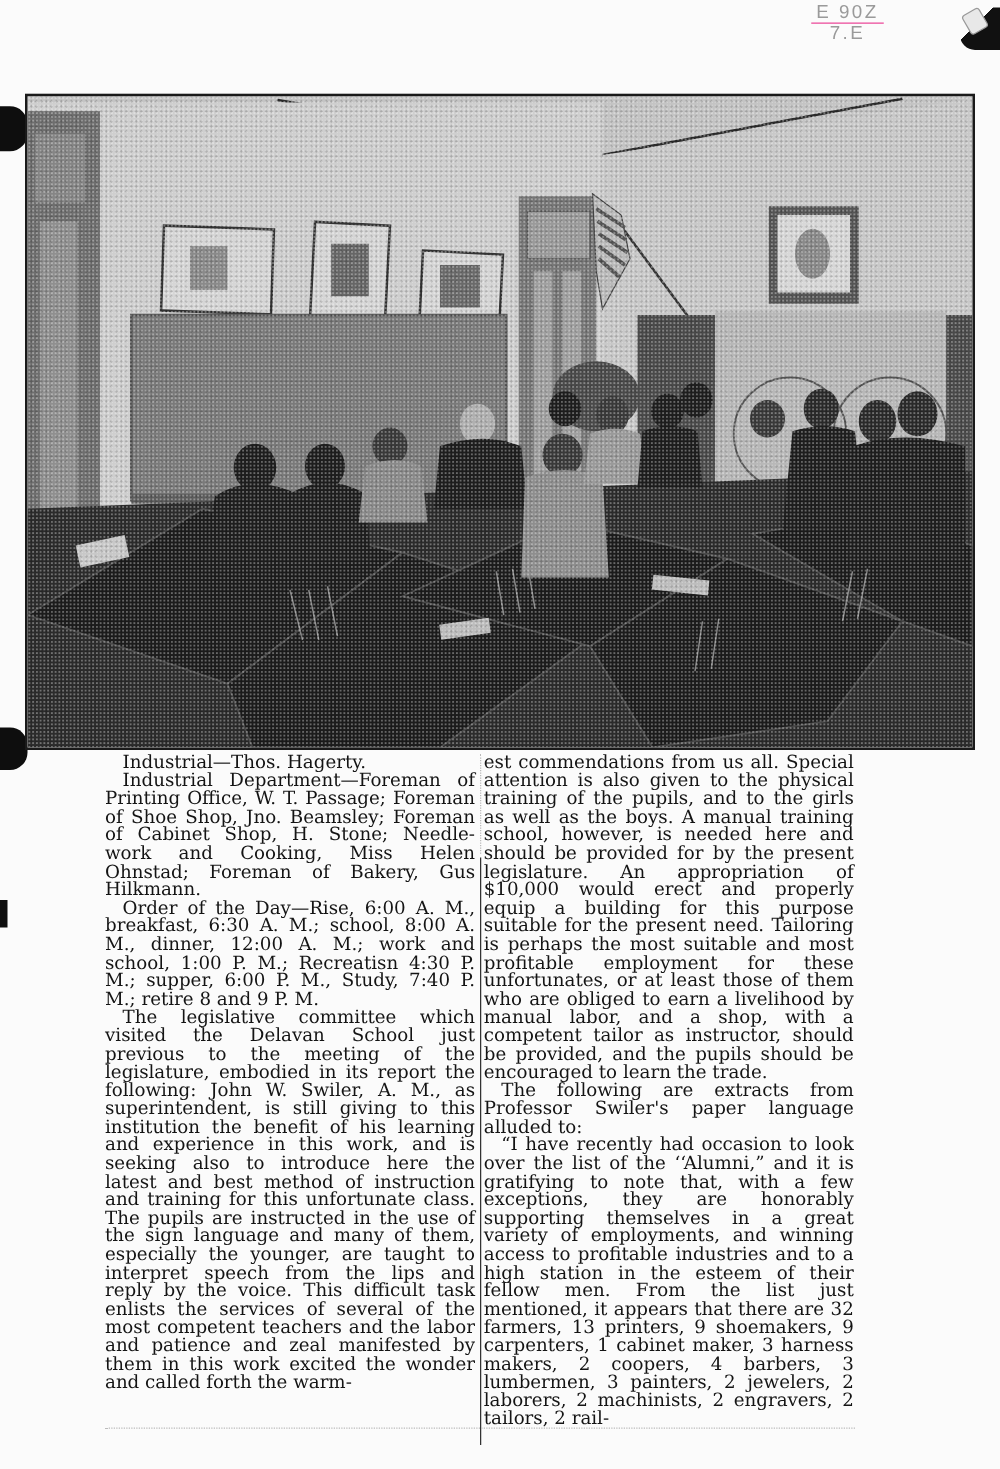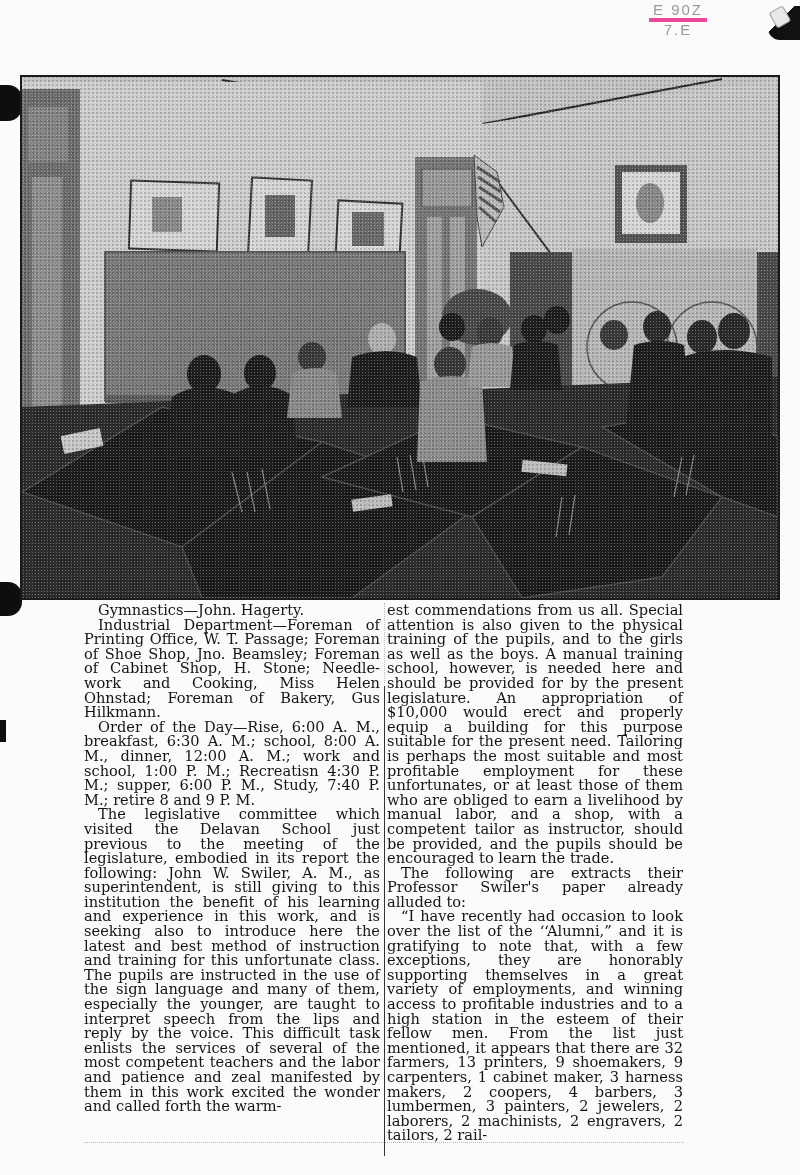--- a/index.html
+++ b/index.html
@@ -7,21 +7,21 @@
     width:800px; height:1175px; position:relative; overflow:hidden;
     background:#fbfbfb;
     font-family:"DejaVu Serif", "Liberation Serif", serif;
     color:#141414;
   }
   .annotation {
     position:absolute; left:638px; top:2px; width:80px; height:36px;
     font-family:"Liberation Sans", sans-serif; color:#9a9a9a; font-size:15px;
     line-height:16px; text-align:center; letter-spacing:2px;
   }
-  .annotation .line1 { border-bottom:4px solid #ec4899; display:inline-block; padding:0 4px; }
+  .annotation .line1 { border-bottom:1px solid #ec4899; display:inline-block; padding:0 4px; }
   .corner-clip {
     position:absolute; right:0; top:6px; width:32px; height:34px;
     background:linear-gradient(135deg, transparent 0 40%, #111 40% 100%);
     border-radius:0 0 0 12px;
   }
   .corner-clip:after{
     content:""; position:absolute; left:4px; top:2px; width:14px; height:16px;
     border:1px solid #999; border-radius:3px; background:#e8e8e8; transform:rotate(-30deg);
   }
   .binder-mark { position:absolute; background:#0e0e0e; }
@@ -177,26 +177,26 @@
 
     <rect x="40" y="355" width="40" height="18" fill="#c8c8c8" transform="rotate(-12 60 364)"></rect>
     <rect x="330" y="420" width="40" height="12" fill="#bdbdbd" transform="rotate(-8 350 426)"></rect>
     <rect x="500" y="385" width="45" height="12" fill="#bdbdbd" transform="rotate(6 522 391)"></rect>
   </svg>
   <div class="grain"></div>
 </div>
 
 <div class="columns">
   <div class="col left">
-    <p class="indent">Gymnastics—John. Hagerty.</p>
+    <p class="indent">Industrial—Thos. Hagerty.</p>
     <p class="indent">Industrial Department—Foreman of Printing Office, W. T. Passage; Foreman of Shoe Shop, Jno. Beamsley; Foreman of Cabinet Shop, H. Stone; Needle-work and Cooking, Miss Helen Ohnstad; Foreman of Bakery, Gus Hilkmann.</p>
     <p class="indent">Order of the Day—Rise, 6:00 A. M., breakfast, 6:30 A. M.; school, 8:00 A. M., dinner, 12:00 A. M.; work and school, 1:00 P. M.; Recreatisn 4:30 P. M.; supper, 6:00 P. M., Study, 7:40 P. M.; retire 8 and 9 P. M.</p>
     <p class="indent">The legislative committee which visited the Delavan School just previous to the meeting of the legislature, embodied in its report the following: John W. Swiler, A. M., as superintendent, is still giving to this institution the benefit of his learning and experience in this work, and is seeking also to introduce here the latest and best method of instruction and training for this unfortunate class. The pupils are instructed in the use of the sign language and many of them, especially the younger, are taught to interpret speech from the lips and reply by the voice. This difficult task enlists the services of several of the most competent teachers and the labor and patience and zeal manifested by them in this work excited the wonder and called forth the warm-</p>
   </div>
   <div class="col-rule-top"></div>
   <div class="col-rule"></div>
   <div class="col right">
     <p class="cont">est commendations from us all. Special attention is also given to the physical training of the pupils, and to the girls as well as the boys. A manual training school, however, is needed here and should be provided for by the present legislature. An appropriation of $10,000 would erect and properly equip a building for this purpose suitable for the present need. Tailoring is perhaps the most suitable and most profitable employment for these unfortunates, or at least those of them who are obliged to earn a livelihood by manual labor, and a shop, with a competent tailor as instructor, should be provided, and the pupils should be encouraged to learn the trade.</p>
-    <p class="indent">The following are extracts their Professor Swiler's paper already alluded to:</p>
+    <p class="indent">The following are extracts from Professor Swiler's paper language alluded to:</p>
     <p class="indent">“I have recently had occasion to look over the list of the ‘‘Alumni,” and it is gratifying to note that, with a few exceptions, they are honorably supporting themselves in a great variety of employments, and winning access to profitable industries and to a high station in the esteem of their fellow men. From the list just mentioned, it appears that there are 32 farmers, 13 printers, 9 shoemakers, 9 carpenters, 1 cabinet maker, 3 harness makers, 2 coopers, 4 barbers, 3 lumbermen, 3 painters, 2 jewelers, 2 laborers, 2 machinists, 2 engravers, 2 tailors, 2 rail-</p>
   </div>
 </div>
 <div class="bottom-rule"></div>
 
 </body></html>

